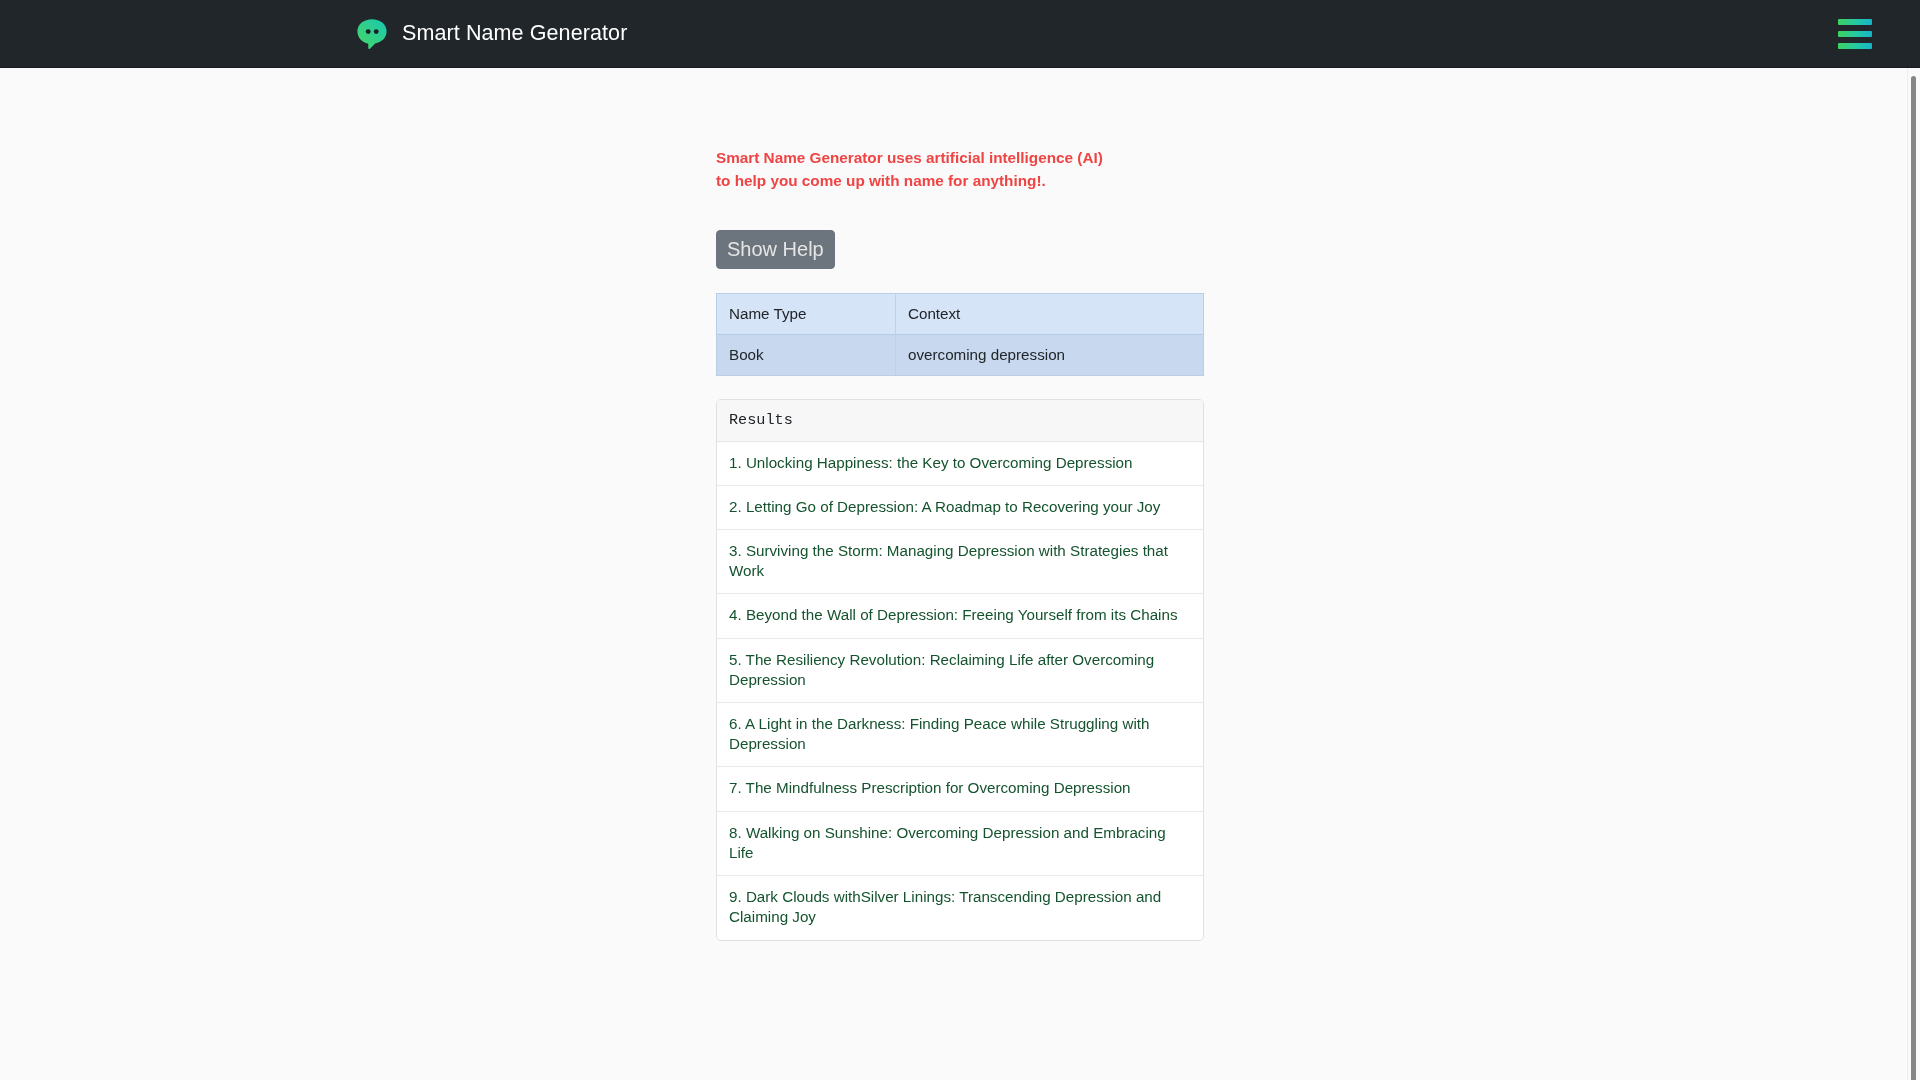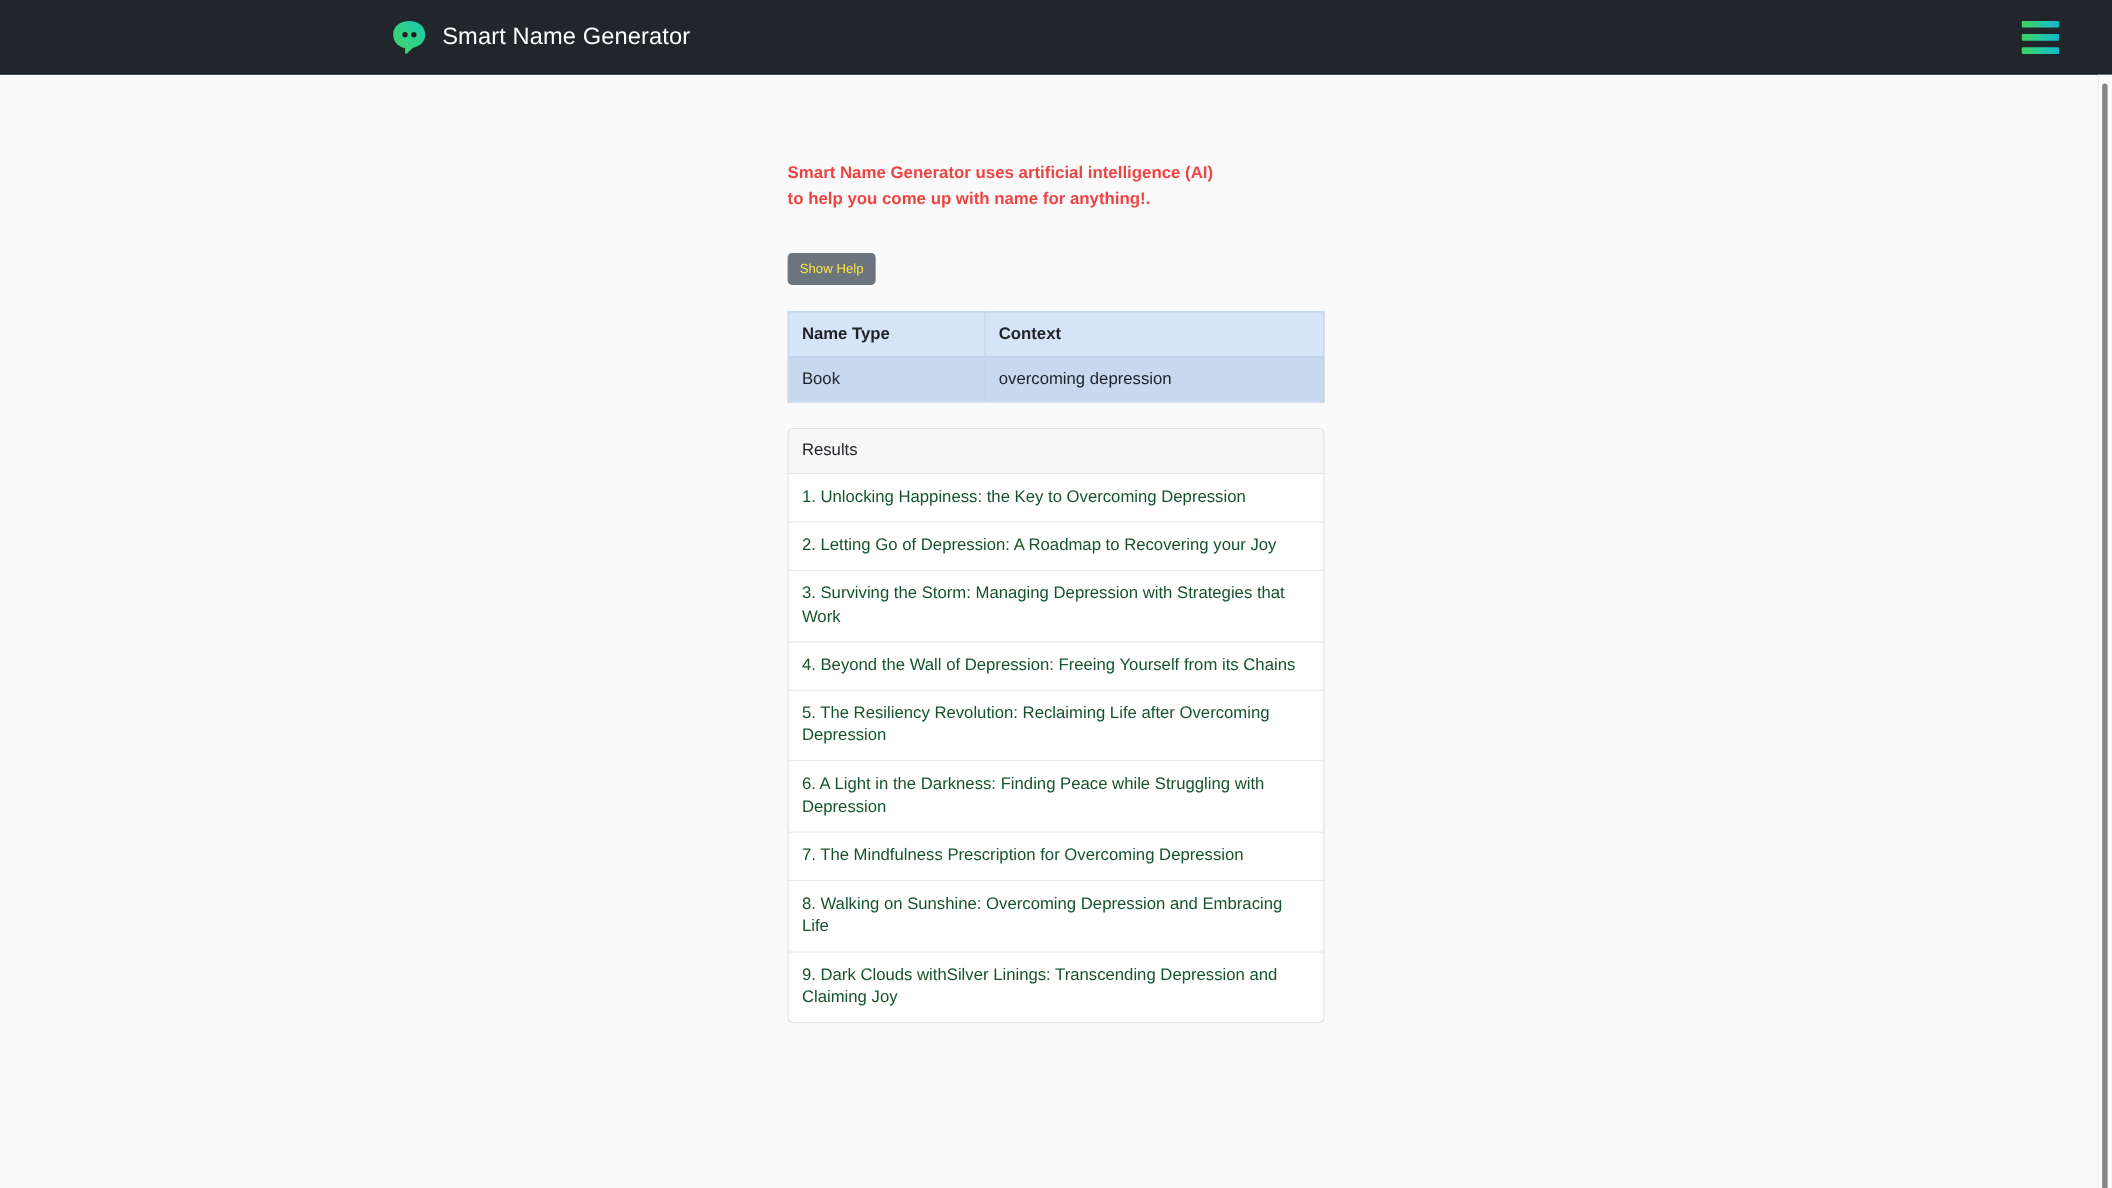--- a/index.html
+++ b/index.html
@@ -85,24 +85,24 @@
     line-height: 1.52;
     color: #ef4444;
     width: 398px;
     font-weight: bold;
   }
 
   .btn-help {
     margin-top: 37px;
     display: inline-block;
     background: #6c757d;
-    color: #fde047;
+    color: #e5e5e5;
     border: 1px solid #6c757d;
     border-radius: 4px;
-    font-size: 12px;
+    font-size: 20px;
     font-family: inherit;
     padding: 6px 10px 7px 10px;
     cursor: pointer;
     line-height: 1.2;
   }
 
   
   .ctx-table {
     margin-top: 24px;
     width: 100%;
@@ -113,21 +113,21 @@
   .ctx-table th, .ctx-table td {
     text-align: left;
     padding: 11px 12px 12px 12px;
     font-size: 15.2px;
     color: #212529;
     border-right: 1px solid #bdd2ea;
   }
   .ctx-table th:last-child, .ctx-table td:last-child { border-right: 0; }
   .ctx-table thead th {
     background: #d6e4f7;
-    font-weight: 700;
+    font-weight: 400;
     border-bottom: 1px solid #b6cbe6;
   }
   .ctx-table tbody td {
     background: #c7d8ef;
     font-weight: 400;
   }
   .ctx-table col.c1 { width: 179px; }
 
   
   .results {
@@ -137,20 +137,21 @@
     border-radius: 5px;
     overflow: hidden;
     background: #ffffff;
   }
   .results-head {
     background: #f7f7f7;
     padding: 11px 12px 12px 12px;
     font-size: 15.2px;
     color: #212529;
     border-bottom: 1px solid #e6e6e6;
+    font-family: Liberation Mono, monospace;
   }
   .result-item {
     padding: 11px 12px 12px 12px;
     font-size: 15.2px;
     line-height: 1.33;
     color: #14532d;
     border-bottom: 1px solid #e9e9e9;
   }
   .result-item:last-child { border-bottom: 0; }
 

